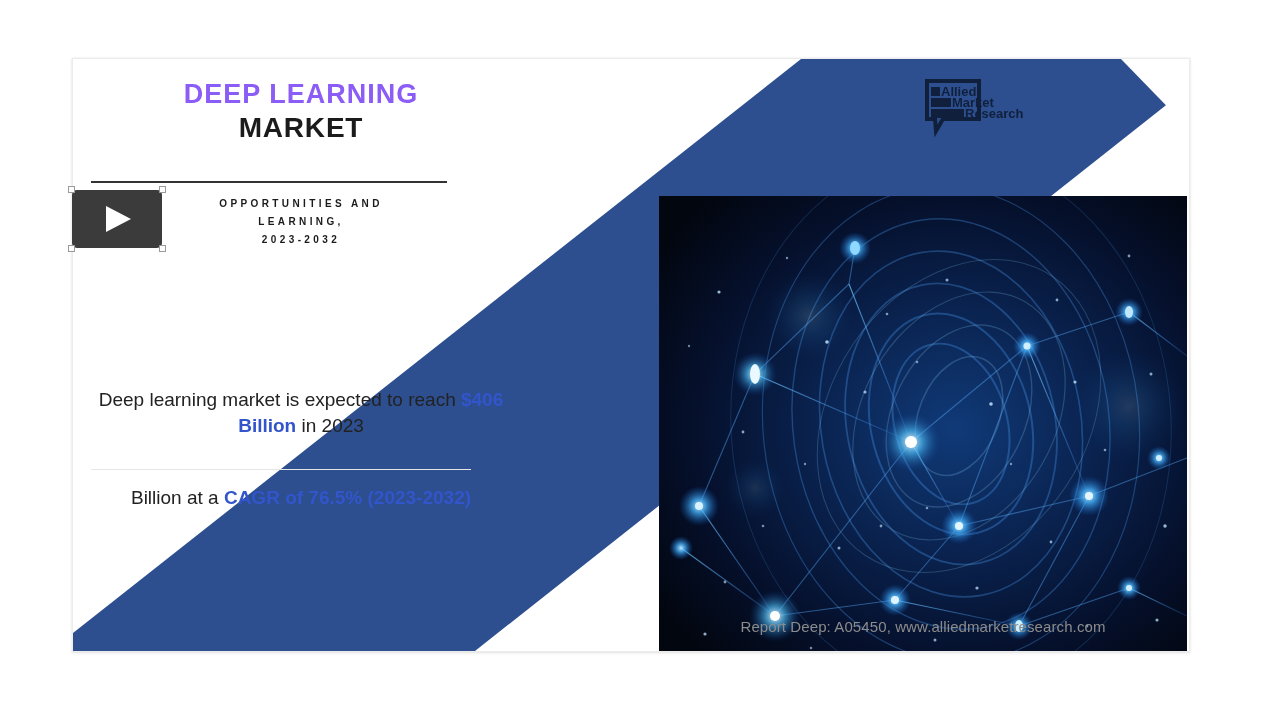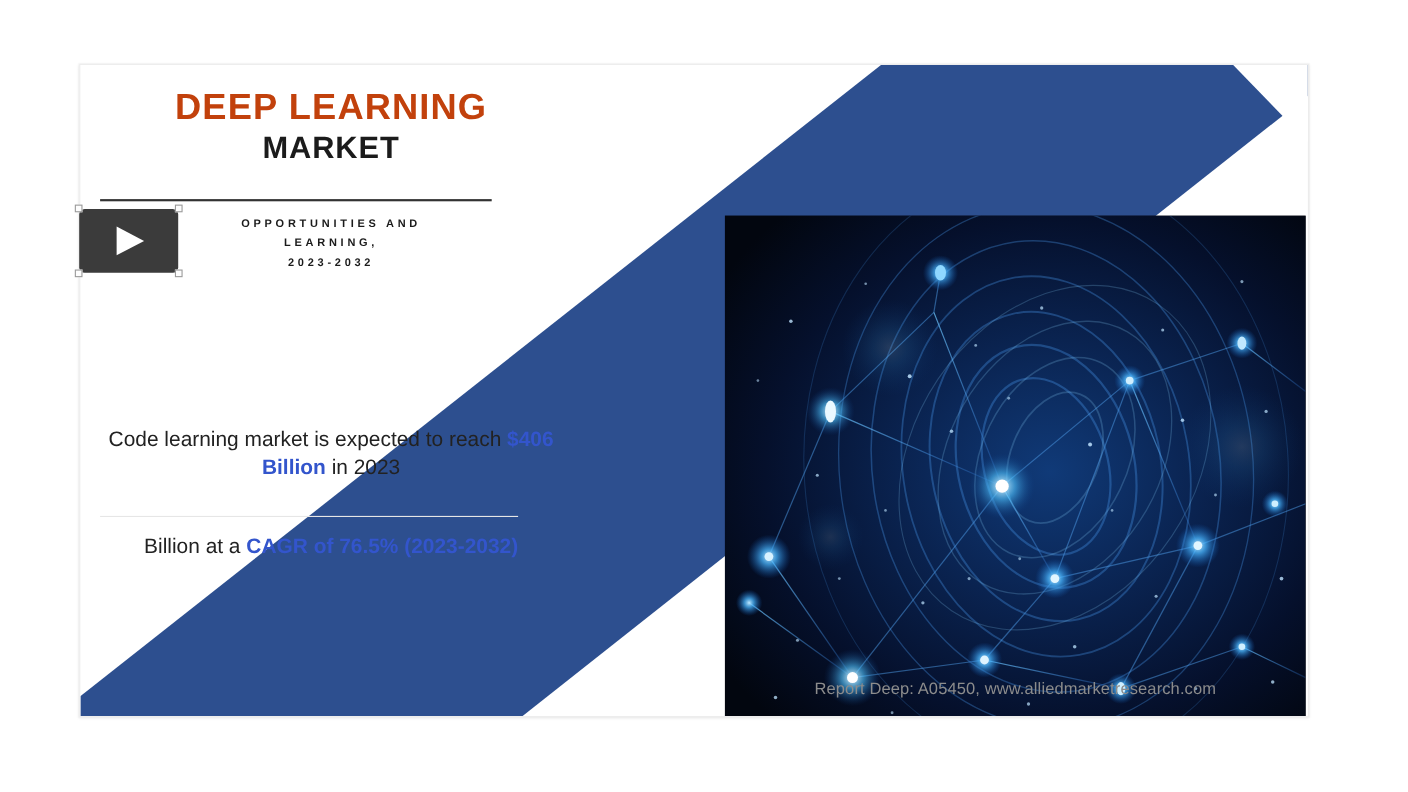--- a/index.html
+++ b/index.html
@@ -50,24 +50,24 @@
   }
 
   #title-block {
     position: absolute;
     left: 18px;
     top: 20px;
     width: 420px;
     text-align: center;
   }
   #title-line1 {
-    font-size: 33px;
+    font-size: 27px;
     font-weight: bold;
     letter-spacing: 1.0px;
-    color: #c2410c;
+    color: #8b5cf6;
     line-height: 1.12;
     white-space: nowrap;
   }
   #title-line2 {
     font-size: 28px;
     font-weight: bold;
     letter-spacing: 0.8px;
     color: #1b1b1b;
     line-height: 1.18;
     margin-top: 2px;
@@ -224,31 +224,45 @@
 
       <div id="title-rule"></div>
 
       <div id="subtitle">
         <div>OPPORTUNITIES AND</div>
         <div>LEARNING,</div>
         <div>2023-2032</div>
       </div>
 
       <div id="stat1">
-        <span>Code learning market is expected to reach </span><span class="hl">$406 Billion</span><span> in 2023</span>
+        <span>Deep learning market is expected to reach </span><span class="hl">$406 Billion</span><span> in 2023</span>
       </div>
 
       <div id="stat-rule"></div>
 
       <div id="stat2">
         <span>Billion at a </span><span class="hl">CAGR of 76.5% (2023-2032)</span>
       </div>
 
     </div>
 
+    <div id="logo">
+      <svg width="110" height="62" viewBox="0 0 110 62" aria-hidden="true">
+
+        <path d="M6,2 H58 V40 H22 L15,52 L14,40 H6 Z" fill="none" stroke="#10203c" stroke-width="4"></path>
+
+        <rect x="10" y="8" width="9" height="9" fill="#10203c"></rect>
+        <rect x="10" y="19" width="20" height="9" fill="#10203c"></rect>
+        <rect x="10" y="30" width="33" height="9" fill="#10203c"></rect>
+
+        <text x="20" y="17" font-family="Liberation Sans, sans-serif" font-size="13" font-weight="bold" fill="#10203c">Allied</text>
+        <text x="31" y="28" font-family="Liberation Sans, sans-serif" font-size="13" font-weight="bold" fill="#10203c">Market</text>
+        <text x="44" y="39" font-family="Liberation Sans, sans-serif" font-size="13" font-weight="bold" fill="#10203c">Research</text>
+      </svg>
+    </div>
 
     <div id="hero">
       <svg viewBox="0 0 528 466" preserveAspectRatio="none" aria-hidden="true">
         <defs>
           <radialGradient id="bgg" cx="56%" cy="50%" r="68%">
             <stop offset="0%" stop-color="#103a78"></stop>
             <stop offset="38%" stop-color="#0a2350"></stop>
             <stop offset="72%" stop-color="#05102c"></stop>
             <stop offset="100%" stop-color="#02060f"></stop>
           </radialGradient>

